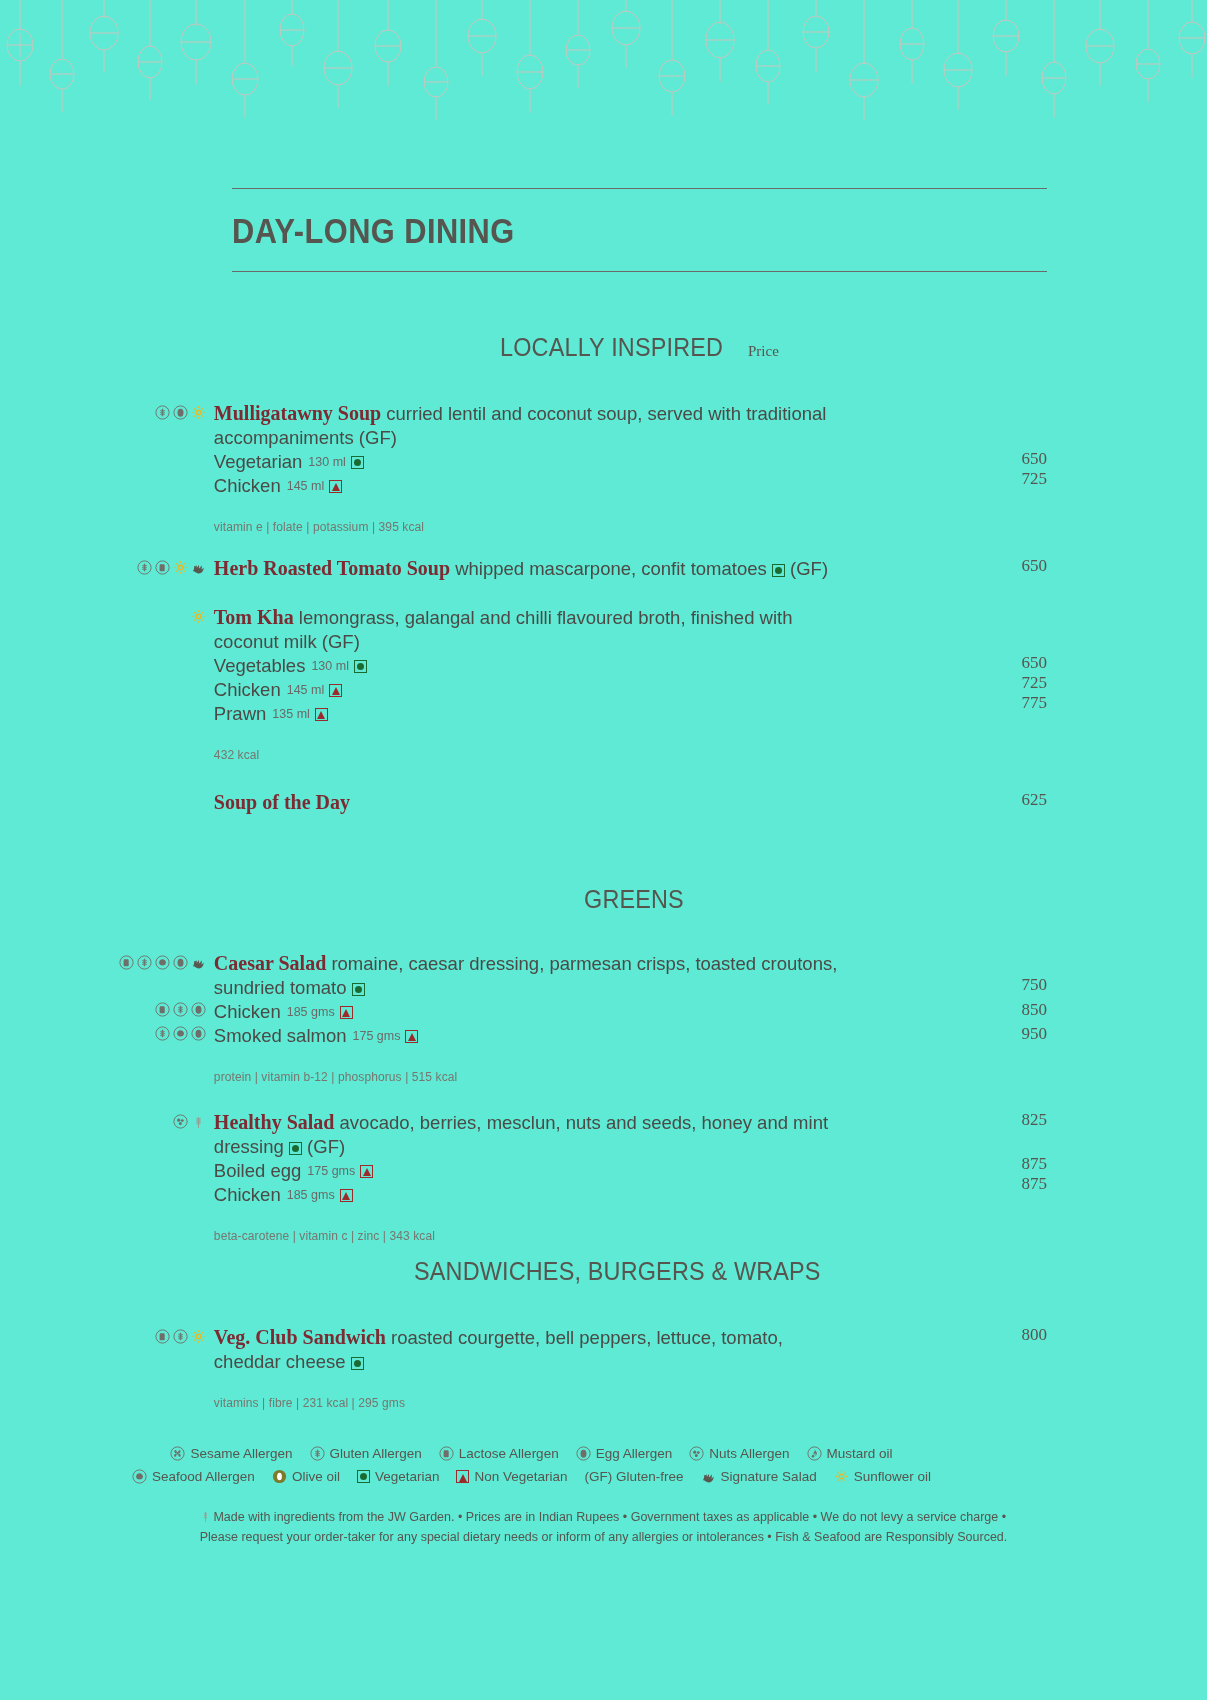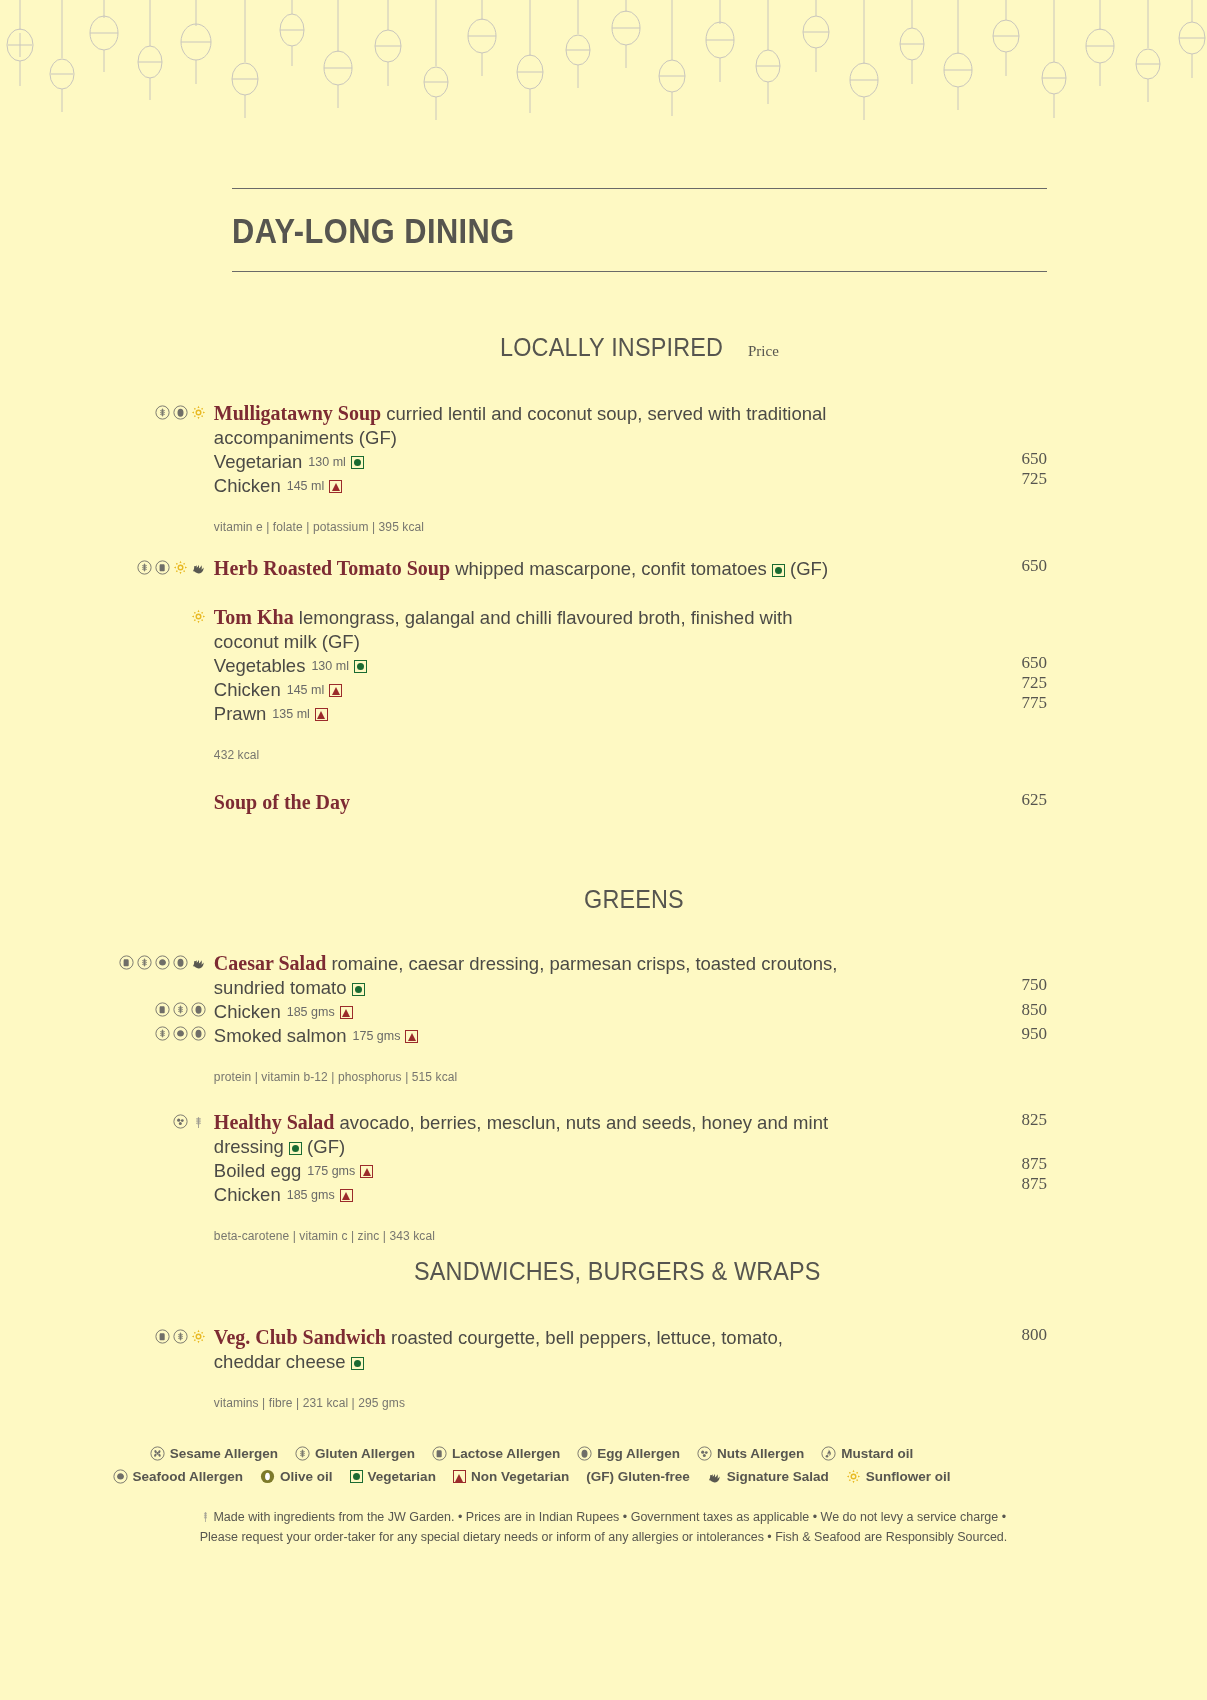--- a/index.html
+++ b/index.html
@@ -3,21 +3,21 @@
 <meta charset="utf-8">
 <style>
   * { box-sizing: border-box; margin: 0; padding: 0; }
   html, body {
     width: 1207px;
     height: 1700px;
     background: #ffffff;
     font-family: "Liberation Sans", sans-serif;
     overflow: hidden;
   }
-  .page { position: relative; width: 1207px; height: 1700px; background:#fef9c3; }
+  .page { position: relative; width: 1207px; height: 1700px; background:#5eead4; }
 
   
   .lantern-band {
     position: absolute; top: 0; left: 0;
     width: 1207px; height: 140px;
     overflow: hidden;
   }
   .lantern-band svg { display: block; }
 
   
@@ -124,21 +124,20 @@
   .alg {
     display: inline-flex; align-items: center; justify-content: center;
     width: 15px; height: 15px; flex: 0 0 auto;
   }
   .alg svg { display:block; }
 
   
   .legend {
     position: absolute; left: 0; top: 1446px; width: 1063px;
     text-align: right;
-    font-weight: bold;
   }
   .legend-row {
     display: flex; justify-content: center; align-items: center;
     gap: 17px; margin-bottom: 8px; flex-wrap: nowrap;
   }
   .legend-item {
     display: inline-flex; align-items: center; gap: 5px;
     font-size: 13.5px; color: #57564f;
   }
   .legend-item .lbl { white-space: nowrap; }

